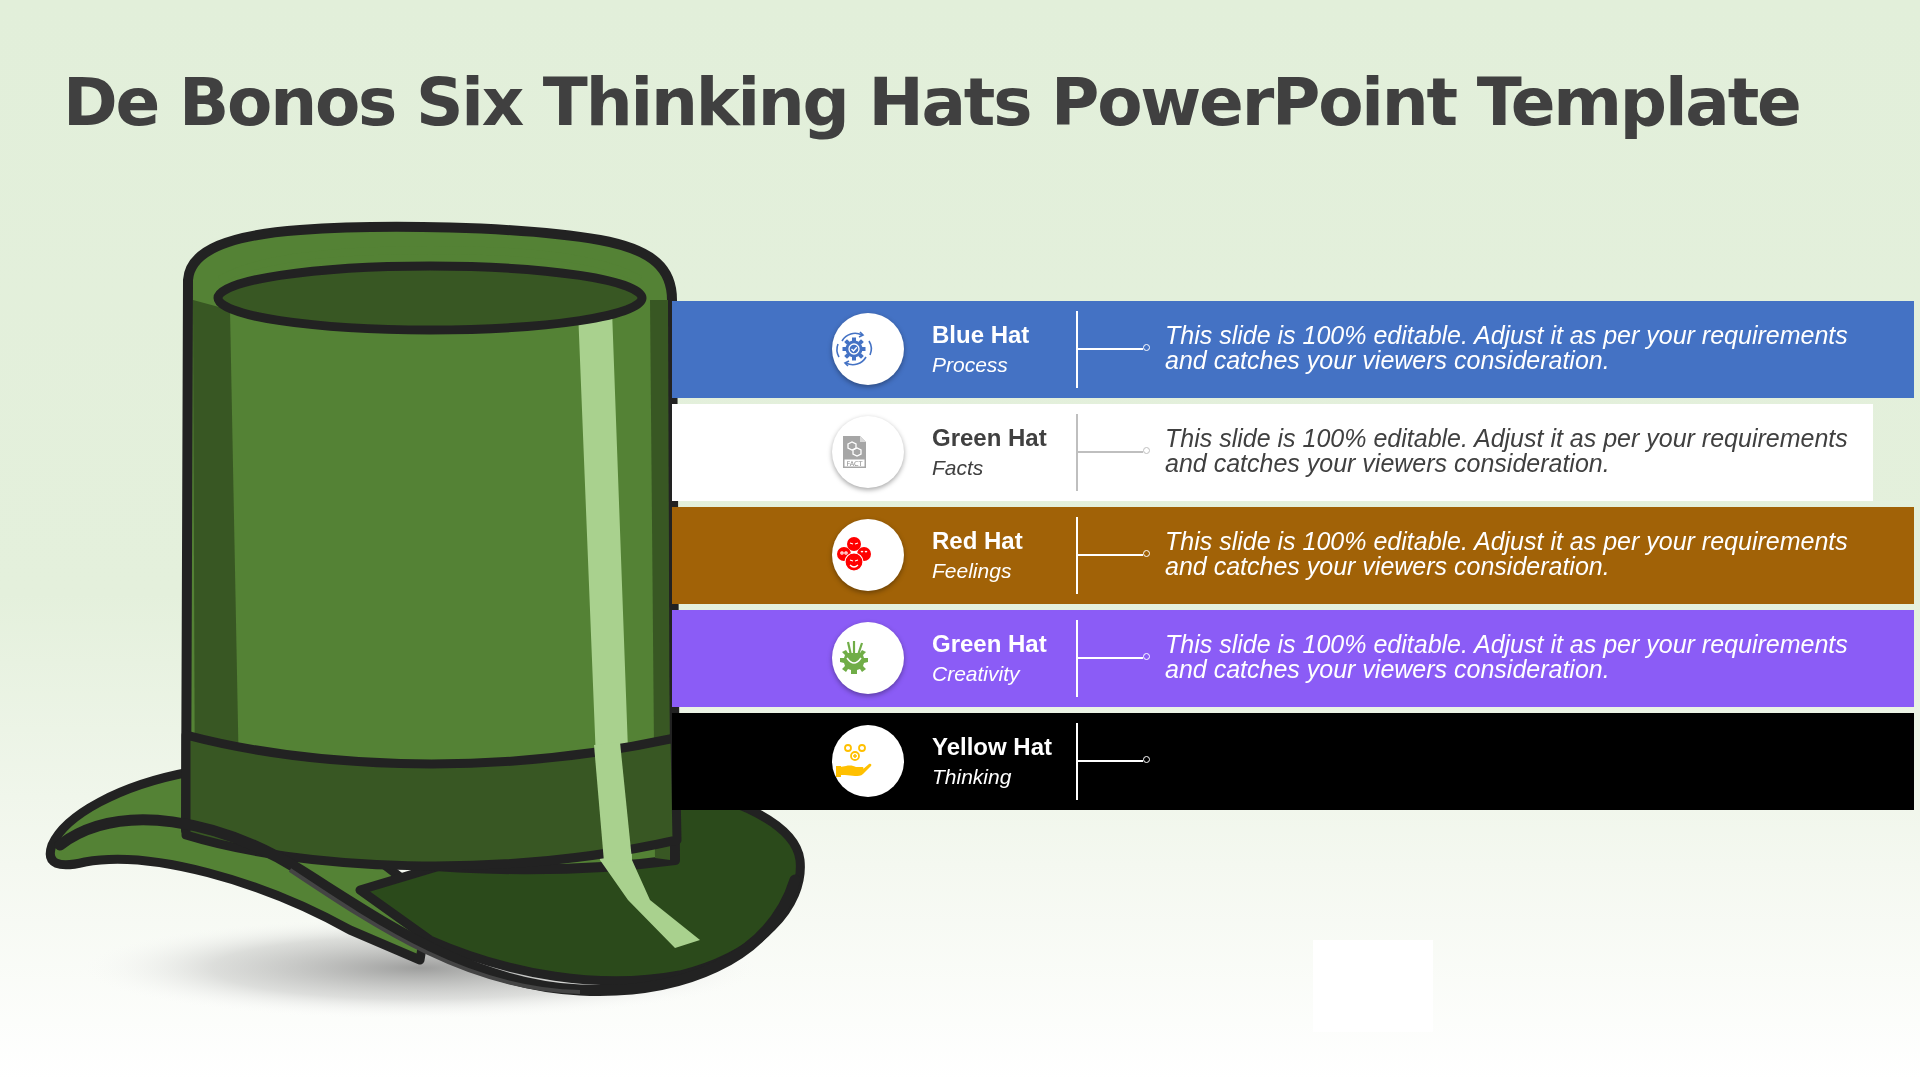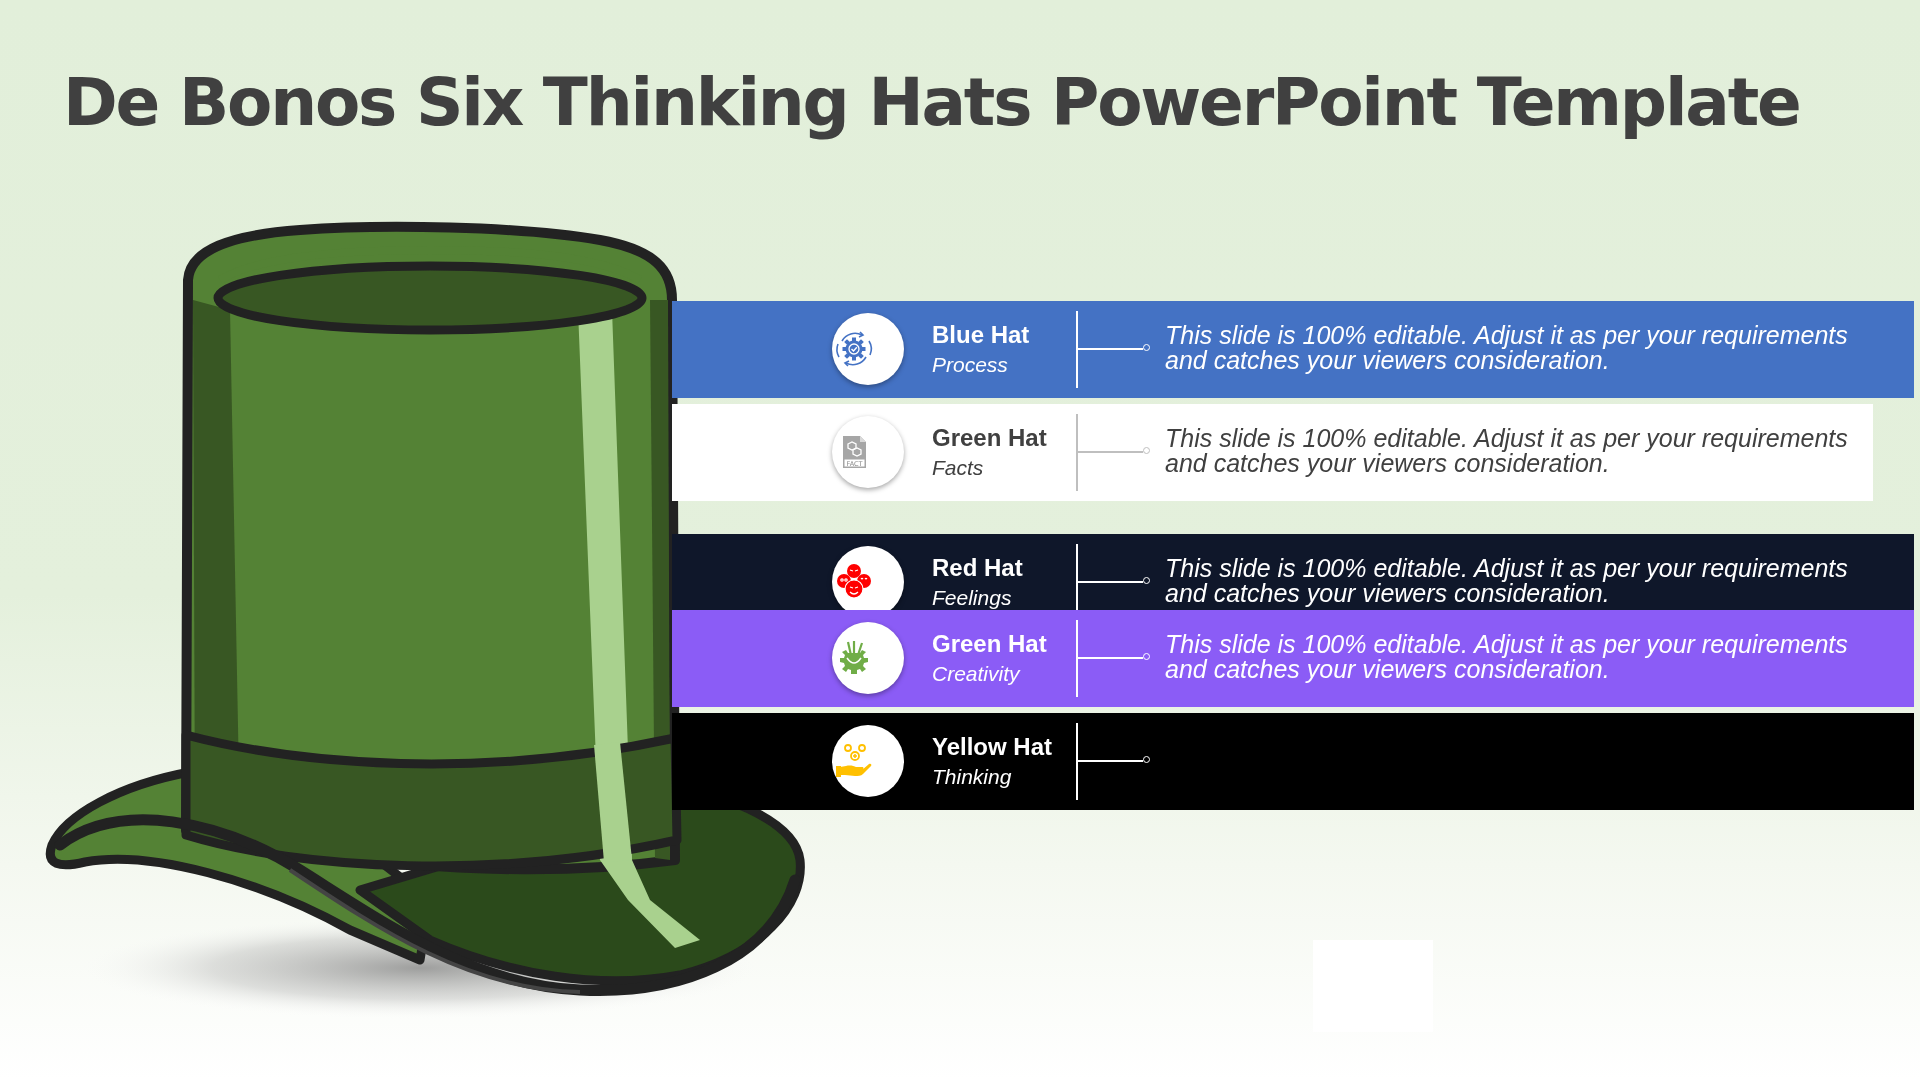--- a/index.html
+++ b/index.html
@@ -138,21 +138,21 @@
     </svg>
   </div>
   <div class="bar-title">Green Hat</div>
   <div class="bar-sub">Facts</div>
   <div class="divider"></div>
   <div class="connector"></div>
   <div class="connector-dot"></div>
   <div class="bar-desc">This slide is 100% editable. Adjust it as per your requirements and catches your viewers consideration.</div>
 </div>
 
-<div class="bar light" style="top:507px;background:#0f172a;margin-top:27px;">
+<div class="bar light" style="top:507px;background:#a16207;">
   <div class="icon-circle">
     <svg viewBox="0 0 44 44">
       <circle cx="22" cy="11" r="7" fill="#FF0000"></circle>
       <circle cx="12" cy="21" r="7" fill="#FF0000"></circle>
       <circle cx="32" cy="21" r="7" fill="#FF0000"></circle>
       <circle cx="22" cy="29" r="9" fill="#FF0000" stroke="#fff" stroke-width="1.2"></circle>
       <g stroke="#fff" stroke-width="1.2" fill="none">
         <path d="M18 10 L21 11 M26 10 L23 11"></path>
         <circle cx="10" cy="20" r="1.2"></circle>
           <circle cx="14" cy="20" r="1.2"></circle>

